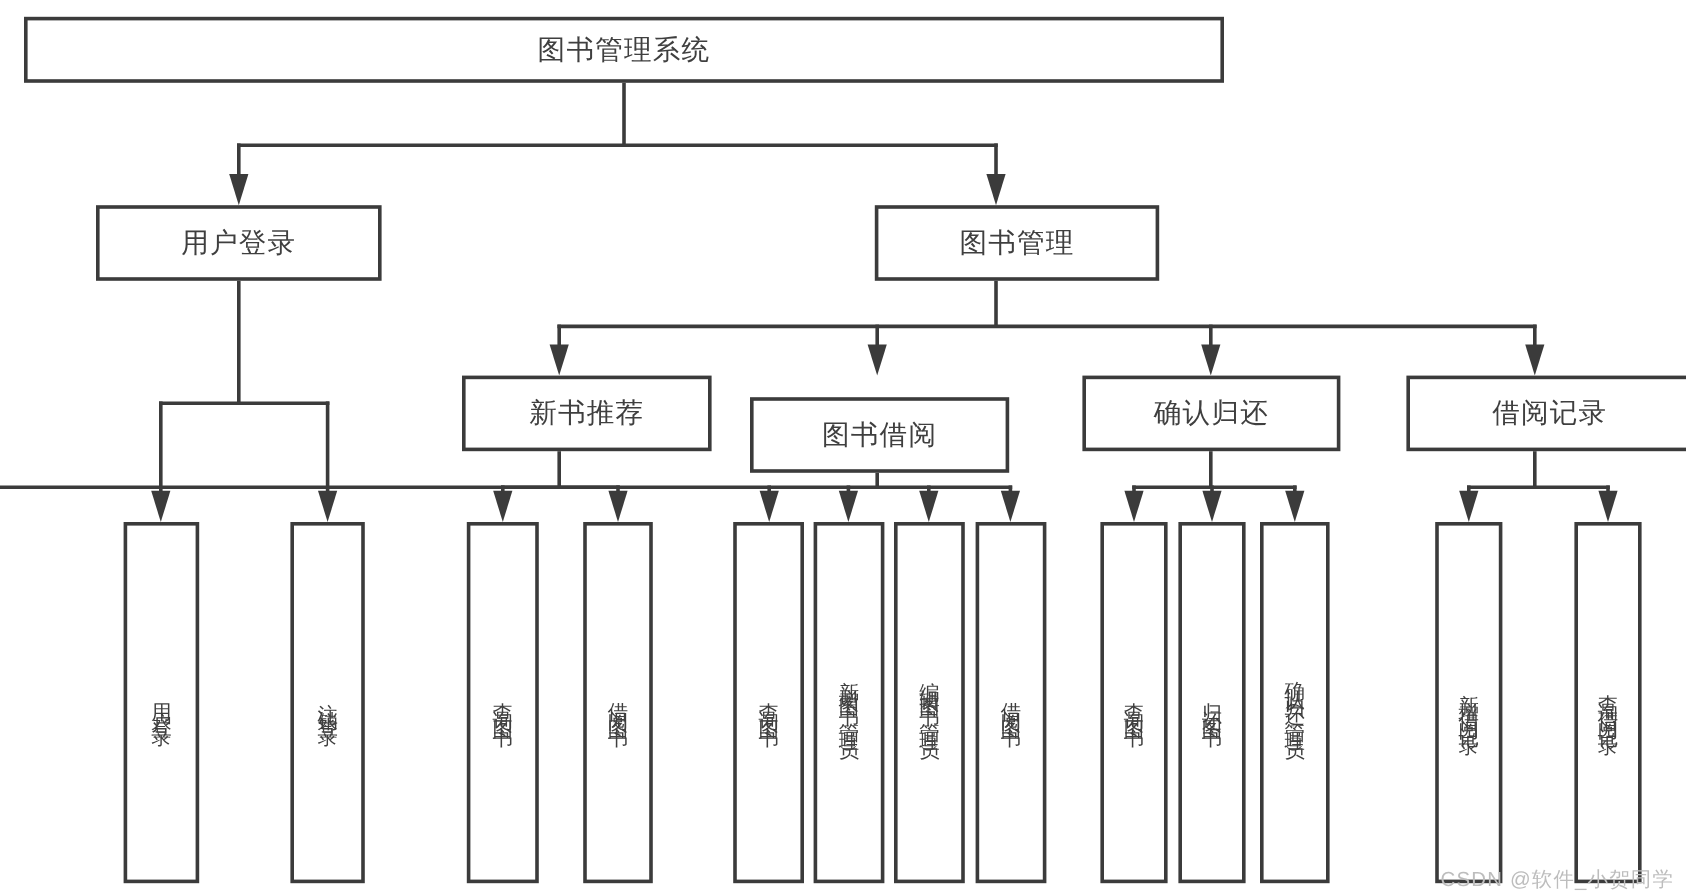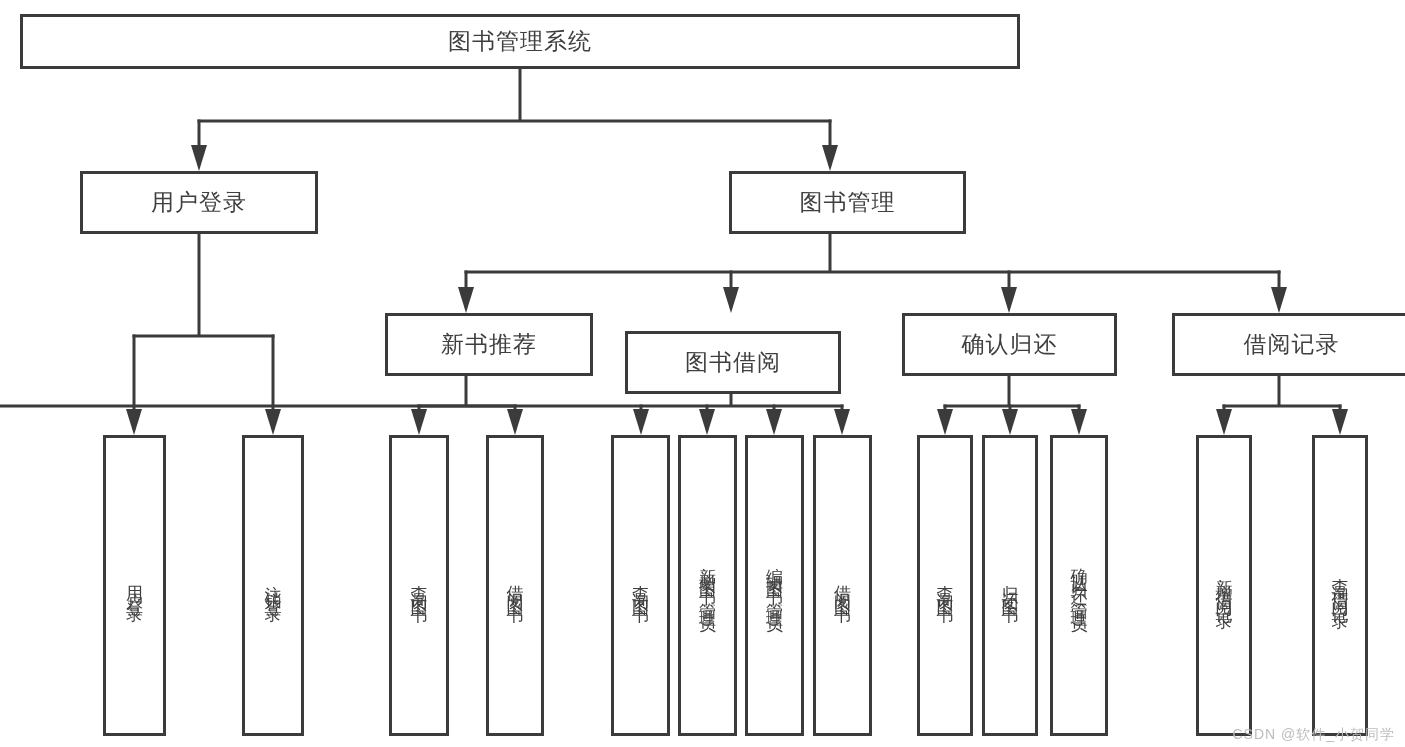--- a/index.html
+++ b/index.html
@@ -70,21 +70,21 @@
   .n-l10 { left: 982px;  width: 56px; }
   .n-l11 { left: 1050px; width: 58px; }
   .n-l12 { left: 1196px; width: 56px; }
   .n-l13 { left: 1312px; width: 56px; }
 
   .watermark {
     position: absolute;
     right: 10px;
     bottom: 3px;
     z-index: 3;
-    font-size: 14px;
+    font-size: 17px;
     color: #bdbdbd;
     letter-spacing: 1px;
     white-space: nowrap;
   }
   svg line     { stroke: #3b3b3b; stroke-width: 3; }
   svg polygon  { fill: #3b3b3b;  stroke: none; }
 </style>
 </head>
 <body>
 

